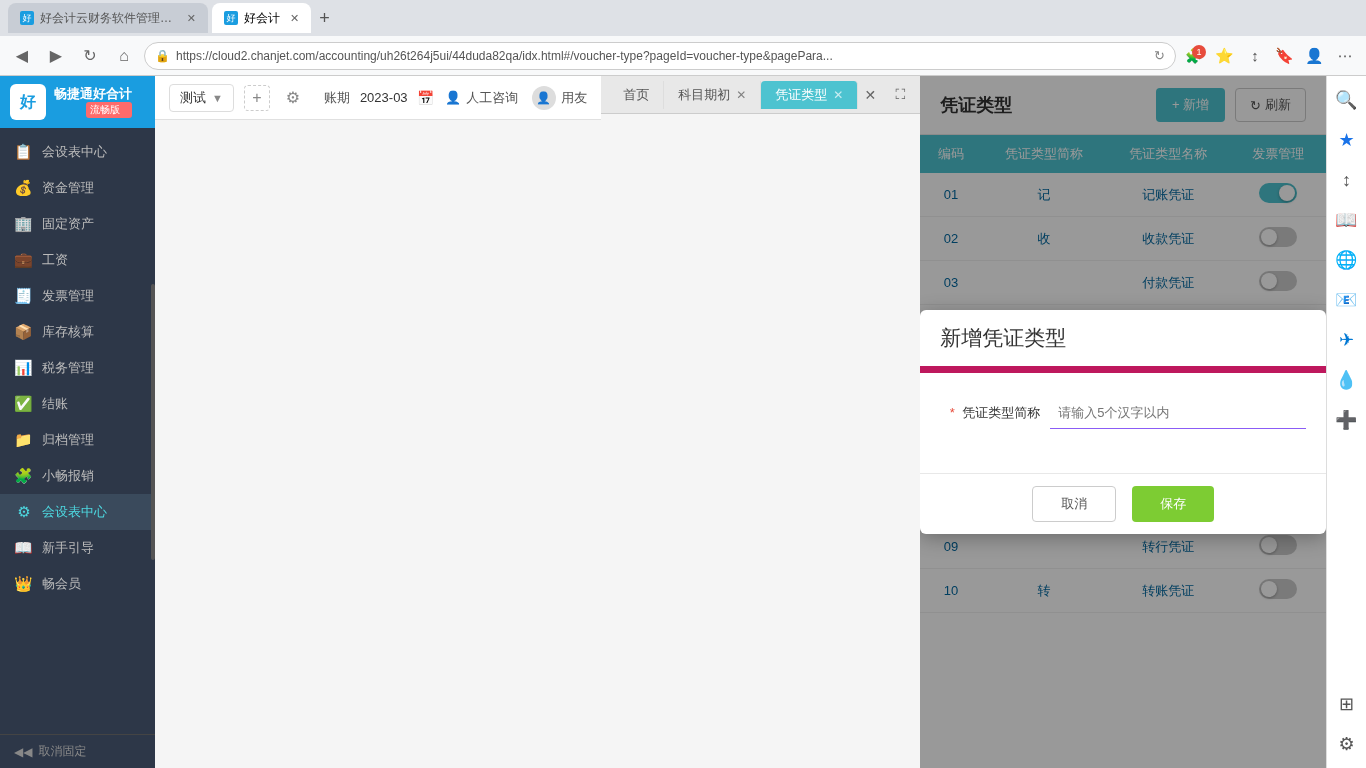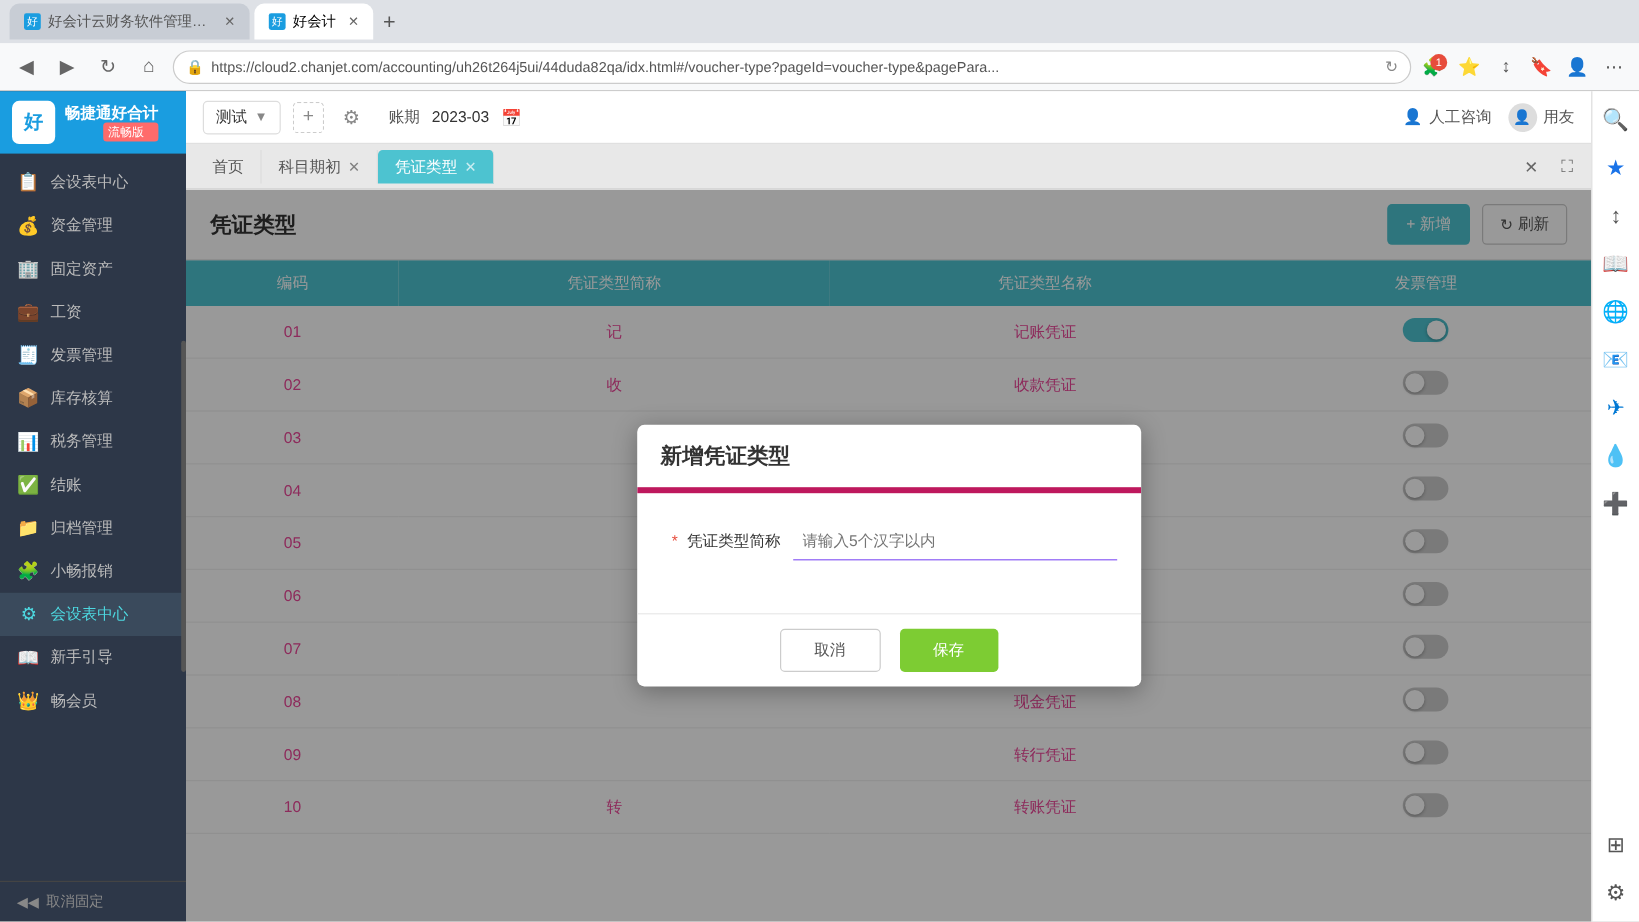--- a/index.html
+++ b/index.html
@@ -52,21 +52,21 @@
     .gear-btn { width: 26px; height: 26px; display: flex; align-items: center; justify-content: center; cursor: pointer; color: #888; font-size: 16px; }
     .period-label { font-size: 13px; color: #555; margin-left: 8px; }
     .period-value { font-size: 13px; color: #333; font-weight: 500; }
     .calendar-icon { font-size: 14px; color: #888; cursor: pointer; }
     .header-right { margin-left: auto; display: flex; align-items: center; gap: 14px; }
     .consult-btn { display: flex; align-items: center; gap: 5px; font-size: 13px; color: #555; cursor: pointer; }
     .user-info { display: flex; align-items: center; gap: 5px; font-size: 13px; color: #555; cursor: pointer; }
     .user-avatar { width: 24px; height: 24px; border-radius: 50%; background: #ddd; display: flex; align-items: center; justify-content: center; font-size: 12px; }
 
     
-    .content-area { flex: 1; display: flex; flex-direction: column; background: #f5f5f5; overflow: hidden; margin-right: 40px; }
+    .content-area { flex: 1; display: flex; flex-direction: row; background: #f5f5f5; overflow: hidden; margin-right: 40px; }
 
     
     .content-tabs { background: #e8e8e8; display: flex; align-items: center; border-bottom: 1px solid #ccc; height: 38px; padding: 0 8px; }
     .content-tab { display: flex; align-items: center; gap: 6px; padding: 0 14px; height: 28px; font-size: 13px; cursor: pointer; color: #555; border-right: 1px solid #ddd; }
     .content-tab.active { background: #4dc3d0; color: #fff; border-radius: 4px 4px 0 0; }
     .content-tab-close { font-size: 12px; opacity: 0.7; }
     .tab-window-controls { margin-left: auto; display: flex; gap: 6px; }
     .tab-win-btn { background: none; border: none; font-size: 14px; cursor: pointer; color: #666; width: 24px; height: 24px; display: flex; align-items: center; justify-content: center; border-radius: 3px; }
 
     
@@ -75,32 +75,32 @@
     .page-title { font-size: 18px; font-weight: 600; color: #333; }
     .page-actions { display: flex; gap: 10px; }
     .btn-new { background: #4dc3d0; color: #fff; border: none; border-radius: 4px; padding: 7px 16px; font-size: 13px; cursor: pointer; display: flex; align-items: center; gap: 4px; }
     .btn-refresh { background: #fff; color: #555; border: 1px solid #ccc; border-radius: 4px; padding: 7px 14px; font-size: 13px; cursor: pointer; display: flex; align-items: center; gap: 4px; }
 
     
     .data-table { width: 100%; border-collapse: collapse; }
     .data-table thead tr { background: #4dc3d0; color: #fff; }
     .data-table thead th { padding: 10px 4px; text-align: center; font-size: 13px; font-weight: normal; }
     .data-table tbody tr { border-bottom: 1px solid #f0f0f0; }
-    .data-table tbody td { padding: 10px 14px; text-align: center; font-size: 13px; color: #ec4899; }
+    .data-table tbody td { padding: 10px 14px; text-align: center; font-size: 13px; color: #0369a1; }
     .toggle-switch { width: 38px; height: 20px; border-radius: 10px; display: inline-flex; align-items: center; position: relative; cursor: pointer; }
     .toggle-switch.on { background: #4dc3d0; }
     .toggle-switch.off { background: #ccc; }
     .toggle-knob { width: 16px; height: 16px; border-radius: 50%; background: white; position: absolute; transition: left 0.2s; box-shadow: 0 1px 3px rgba(0,0,0,0.3); }
     .toggle-switch.on .toggle-knob { left: 20px; }
     .toggle-switch.off .toggle-knob { left: 2px; }
 
     
     .modal-overlay { position: absolute; top: 0; left: 0; right: 0; bottom: 0; background: rgba(0,0,0,0.4); display: flex; align-items: center; justify-content: center; z-index: 100; }
     .modal { background: #fff; border-radius: 6px; width: 420px; box-shadow: 0 4px 20px rgba(0,0,0,0.3); overflow: hidden; }
-    .modal-header { padding: 14px 20px; border-bottom: 5px solid #be185d; font-size: 18px; font-weight: 700; color: #333; }
+    .modal-header { padding: 14px 20px; border-bottom: 7px solid #be185d; font-size: 21px; font-weight: 400; color: #333; }
     .modal-body { padding: 24px 20px; }
     .form-row { display: flex; align-items: center; margin-bottom: 20px; }
     .form-label { width: 110px; text-align: right; font-size: 13px; color: #333; flex-shrink: 0; padding-right: 10px; }
     .form-required { color: #e74c3c; margin-right: 4px; }
     .form-input { flex: 1; height: 32px; border: none; border-bottom: 1px solid #8b5cf6; padding: 0 8px; font-size: 13px; color: #333; outline: none; }
     .modal-footer { padding: 12px 20px; display: flex; justify-content: center; gap: 16px; border-top: 1px solid #e8e8e8; }
     .btn-cancel { background: #fff; color: #555; border: 1px solid #ccc; border-radius: 4px; padding: 8px 28px; font-size: 13px; cursor: pointer; }
     .btn-save { background: #7dcc33; color: #fff; border: none; border-radius: 4px; padding: 8px 28px; font-size: 13px; cursor: pointer; }
 
     .notification-badge { background: #e74c3c; color: white; font-size: 9px; width: 14px; height: 14px; border-radius: 50%; display: flex; align-items: center; justify-content: center; position: absolute; top: 2px; right: 2px; }

